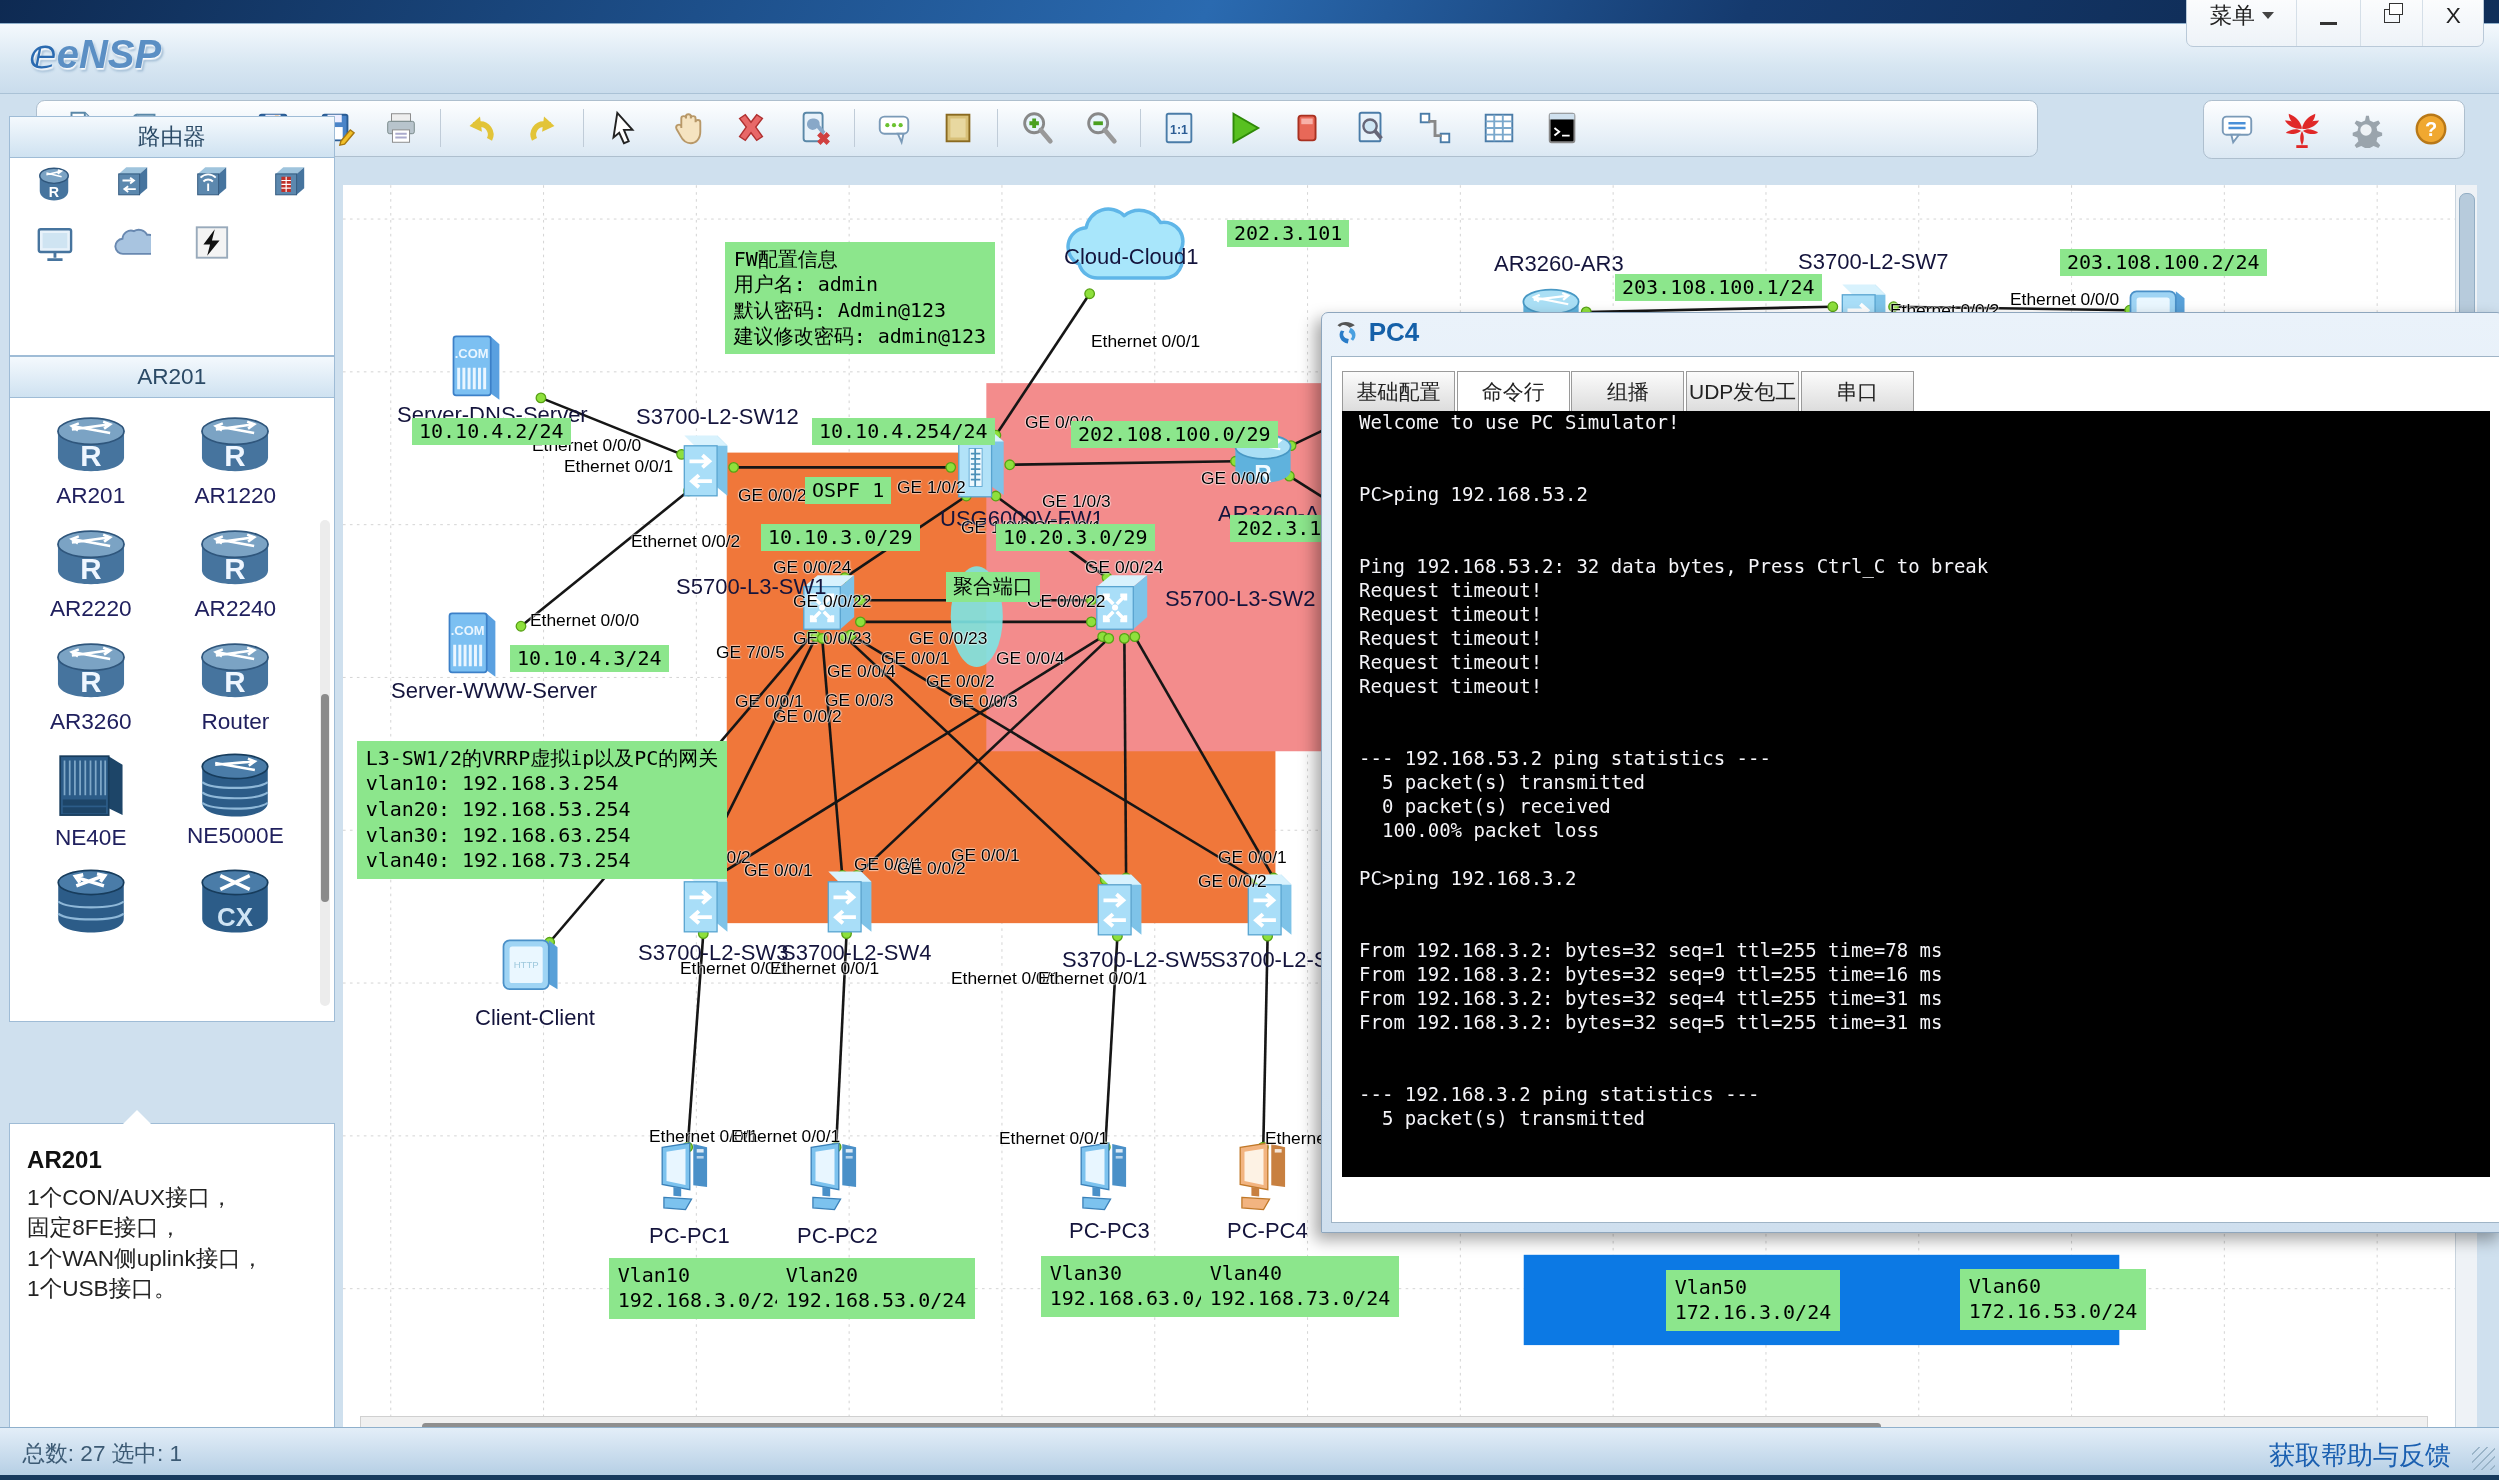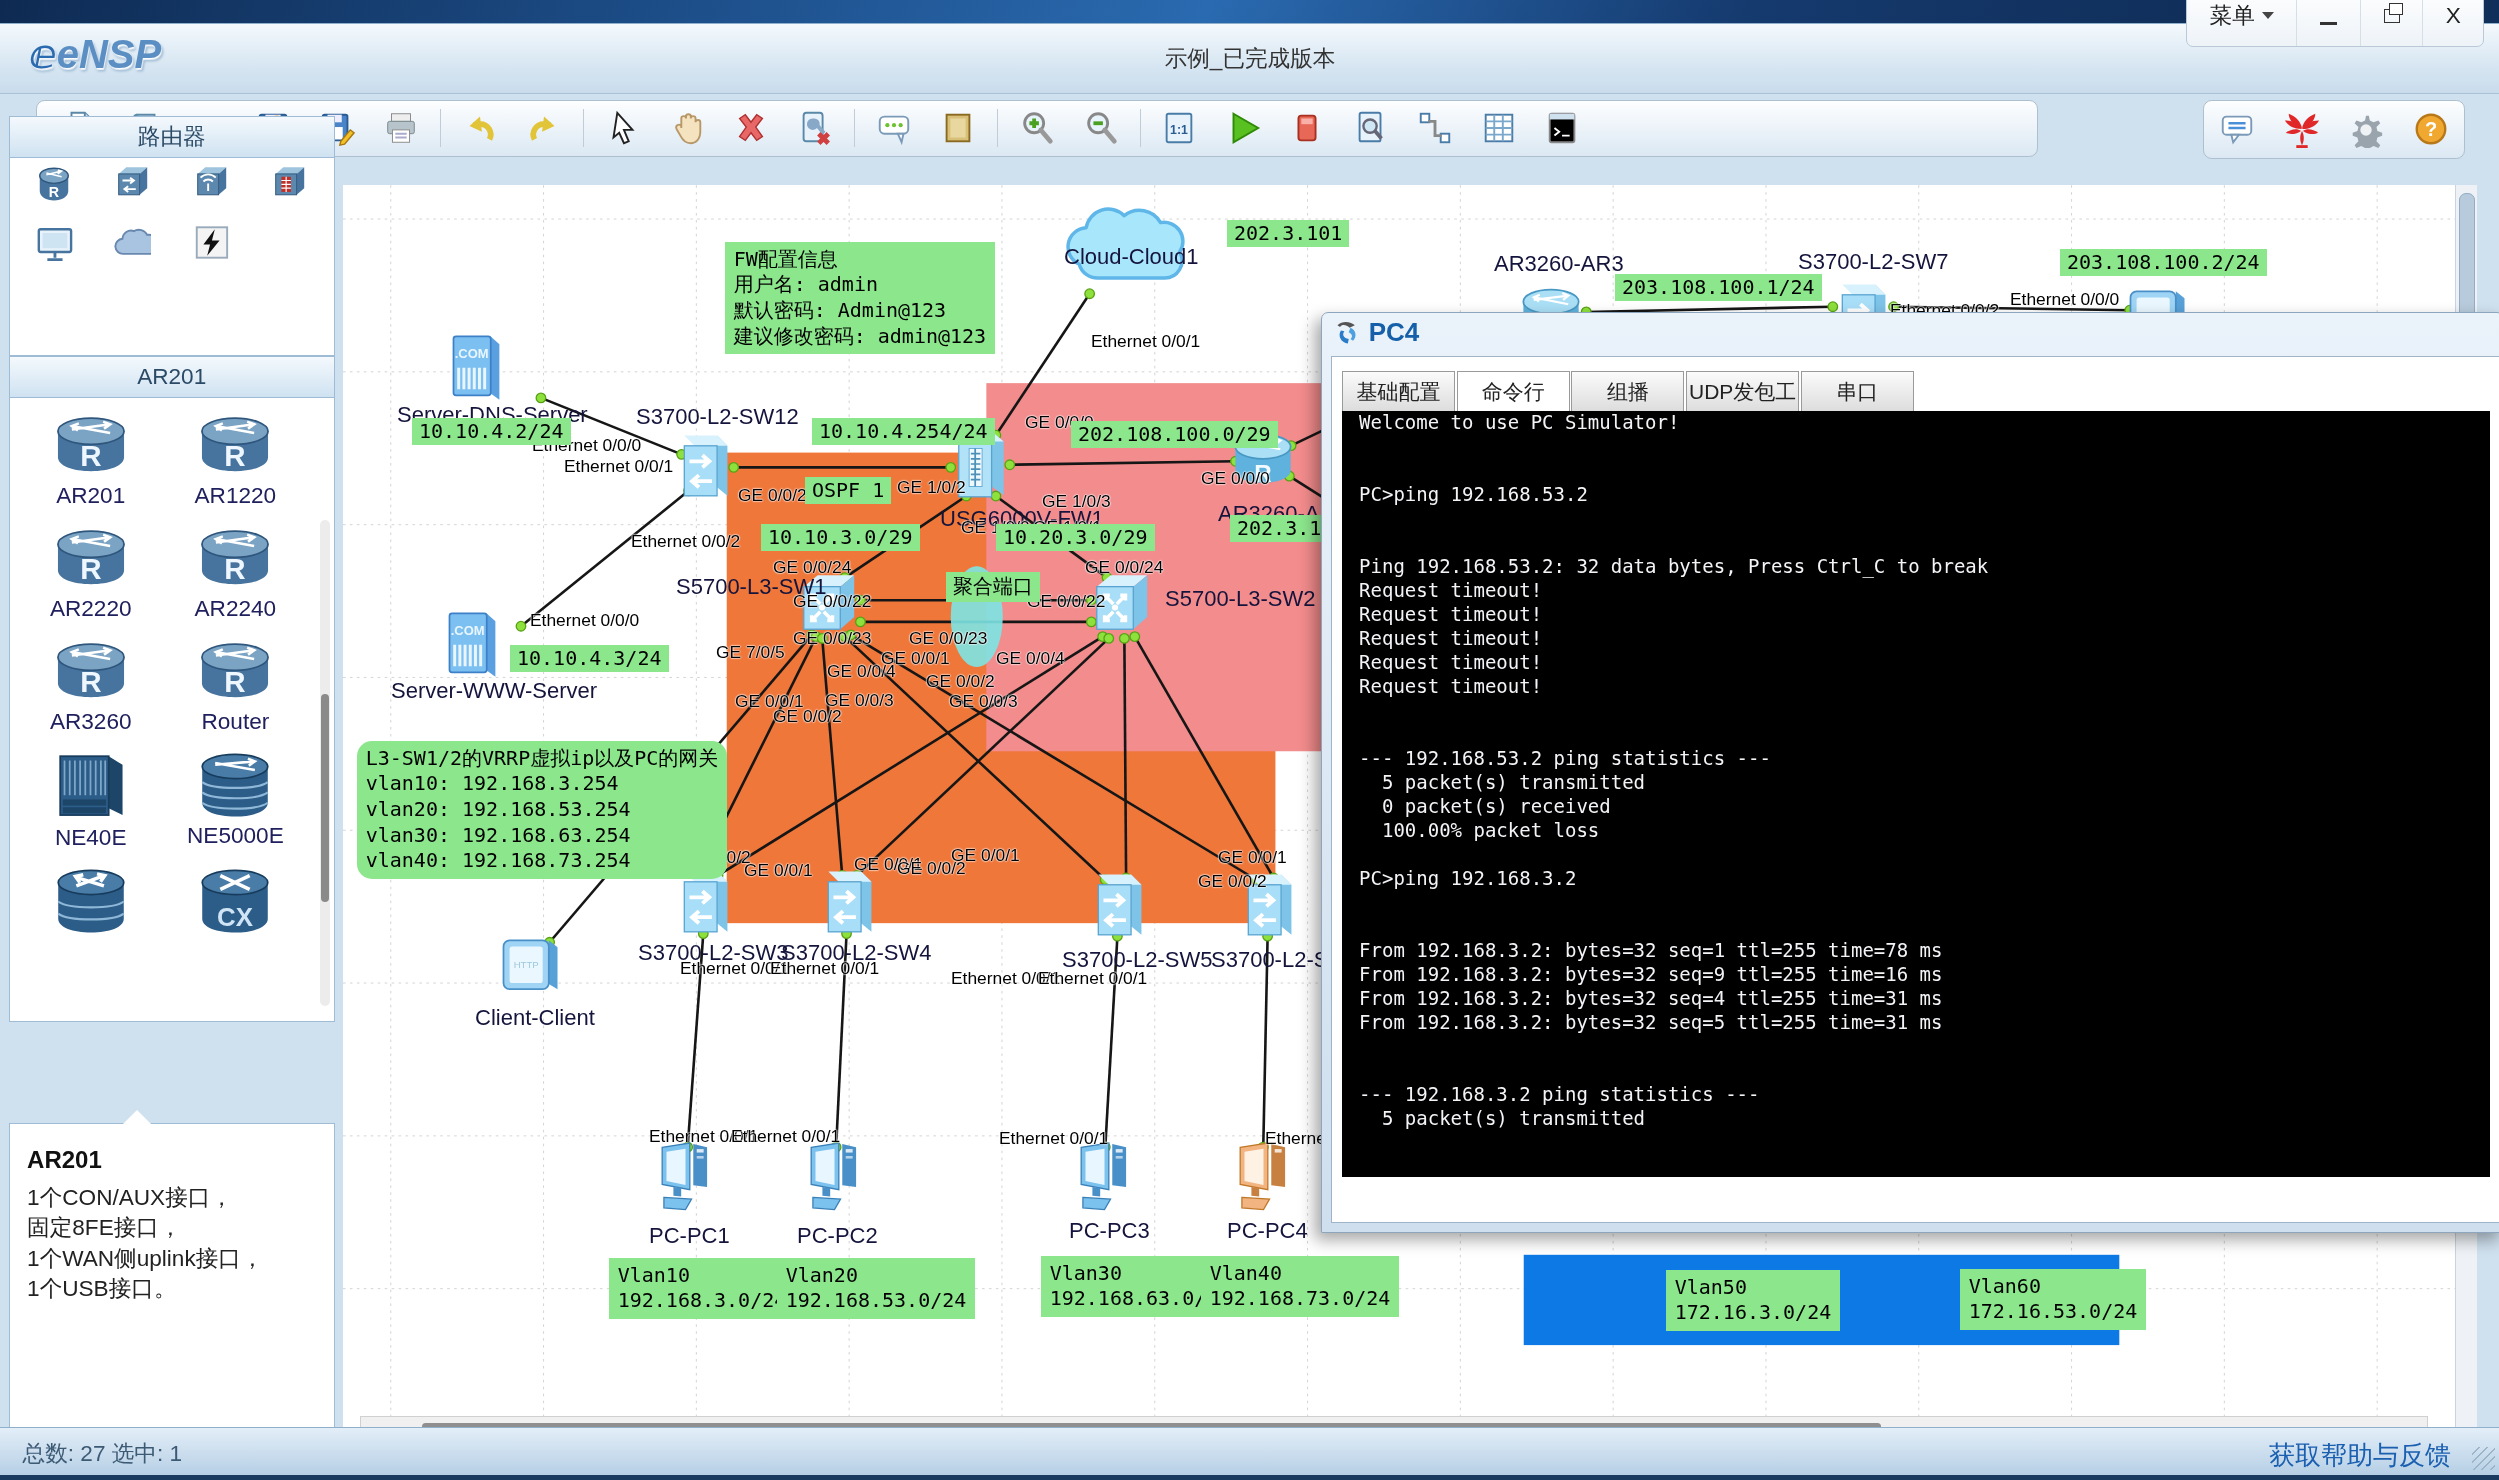--- a/index.html
+++ b/index.html
@@ -82,21 +82,20 @@
   #grip{position:absolute;right:5.2px;bottom:5.2px;width:22.6px;height:22.6px;
         background:repeating-linear-gradient(135deg,transparent 0 4.3px,#9ab4c8 4.3px 6px);}
   #bottom-strip{position:absolute;left:0;right:0;bottom:0;height:5.2px;background:#173a5e;}
 </style>
 </head>
 <body>
 
 <div id="app">
   <div id="header">
     <div id="logo"><span class="swirl">ⅇ</span><span>eNSP</span></div>
-    <div id="win-title">示例_已完成版本</div>
   </div>
 
   <div id="toolbar">
       <div class="tico">
         <svg width="38" height="38" viewBox="0 0 40 40">
           <path d="M10 4 h14 l6 6 v24 h-20z" fill="#fff" stroke="#5a88a8" stroke-width="2"></path>
           <path d="M24 4 v6 h6" fill="#cde" stroke="#5a88a8" stroke-width="2"></path>
           <path d="M14 16 h12 M14 21 h12 M14 26 h8" stroke="#9ab" stroke-width="2"></path>
           <circle cx="28" cy="30" r="8" fill="#6cc230" stroke="#3f8a12" stroke-width="1.5"></circle>
           <path d="M28 26 v8 M24 30 h8" stroke="#fff" stroke-width="2.5"></path>
@@ -828,21 +827,21 @@
       <div class="badge" style="left: 603px; top: 387px;">聚合端口</div>
       <div class="badge" style="left: 167px; top: 460px;">10.10.4.3/24</div>
       <div class="badge" style="left: 1272px; top: 89px;">203.108.100.1/24</div>
       <div class="badge" style="left: 1717px; top: 64px;">203.108.100.2/24</div>
       <div class="notebox" style="left: 382px; top: 57px;">
         <div>FW配置信息</div>
         <div>用户名: admin</div>
         <div>默认密码: Admin@123</div>
         <div>建议修改密码: admin@123</div>
       </div>
-      <div class="notebox" style="left: 14px; top: 556px; border-radius: 15px;">
+      <div class="notebox" style="left: 14px; top: 556px;">
         <div>L3-SW1/2的VRRP虚拟ip以及PC的网关</div>
         <div>vlan10: 192.168.3.254</div>
         <div>vlan20: 192.168.53.254</div>
         <div>vlan30: 192.168.63.254</div>
         <div>vlan40: 192.168.73.254</div>
       </div>
       <div class="notebox" style="left: 266px; top: 1073px;">
         <div>Vlan10</div>
         <div>192.168.3.0/24</div>
       </div>

